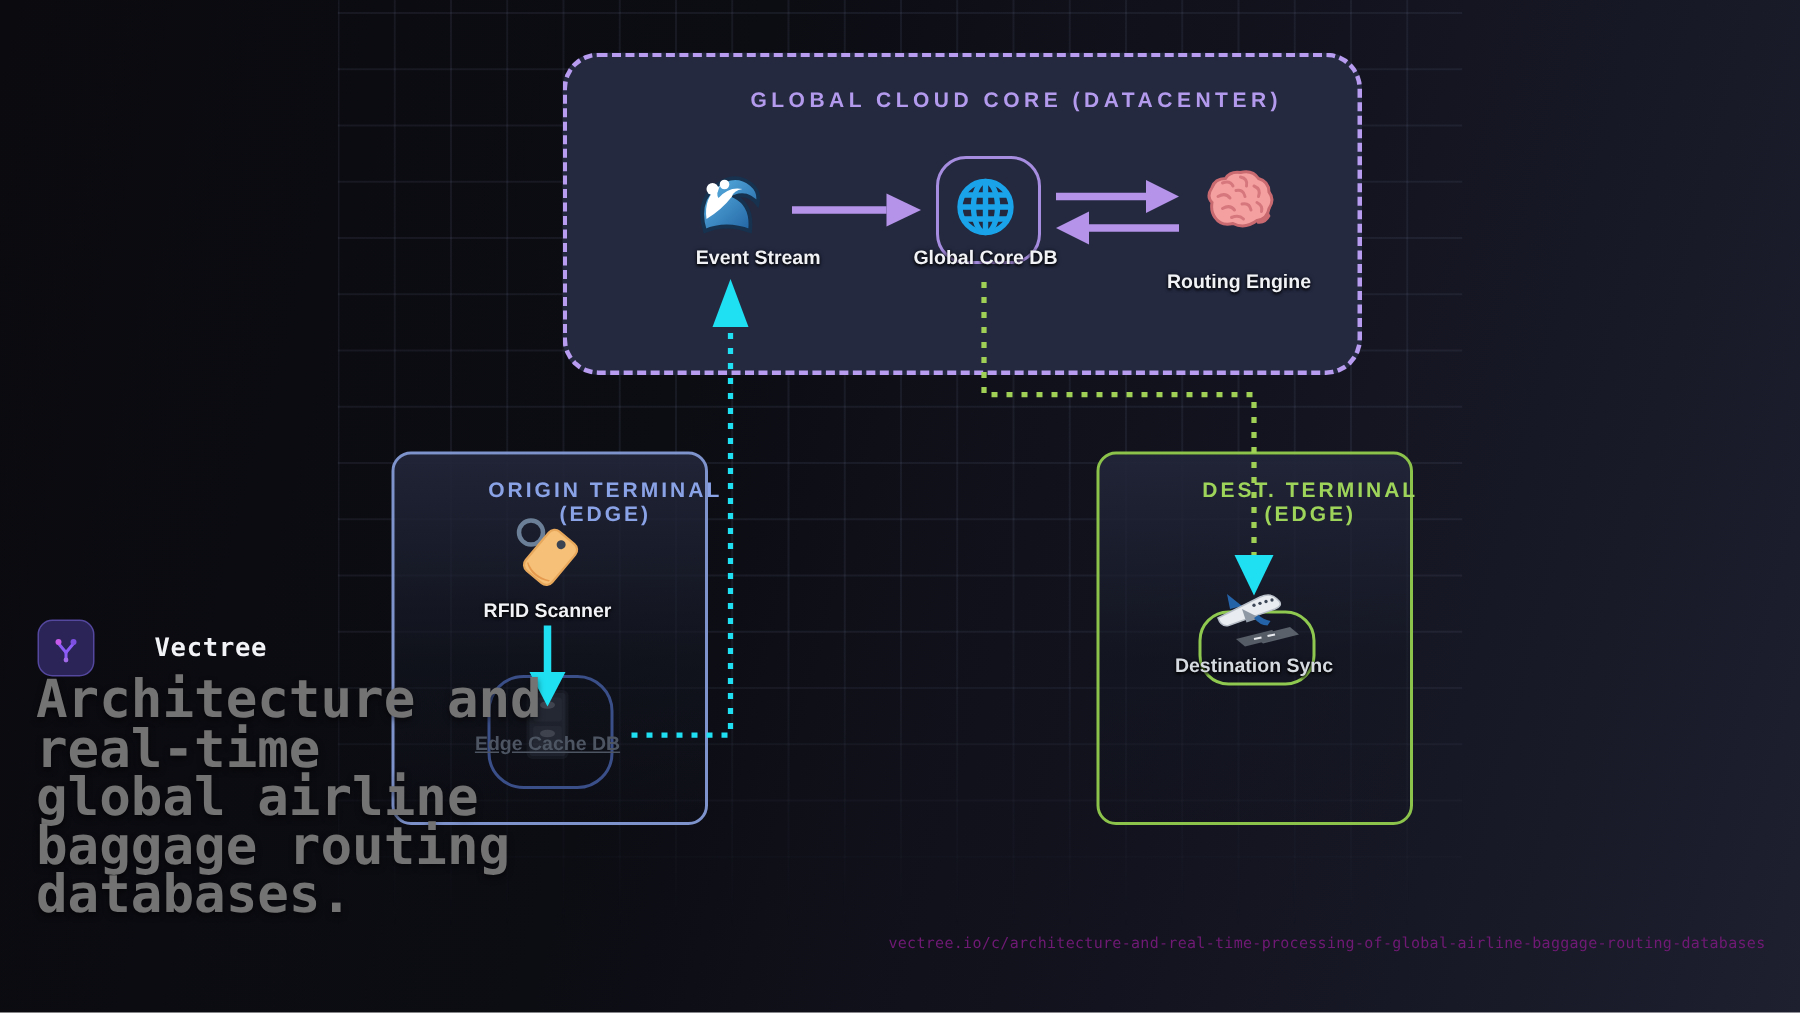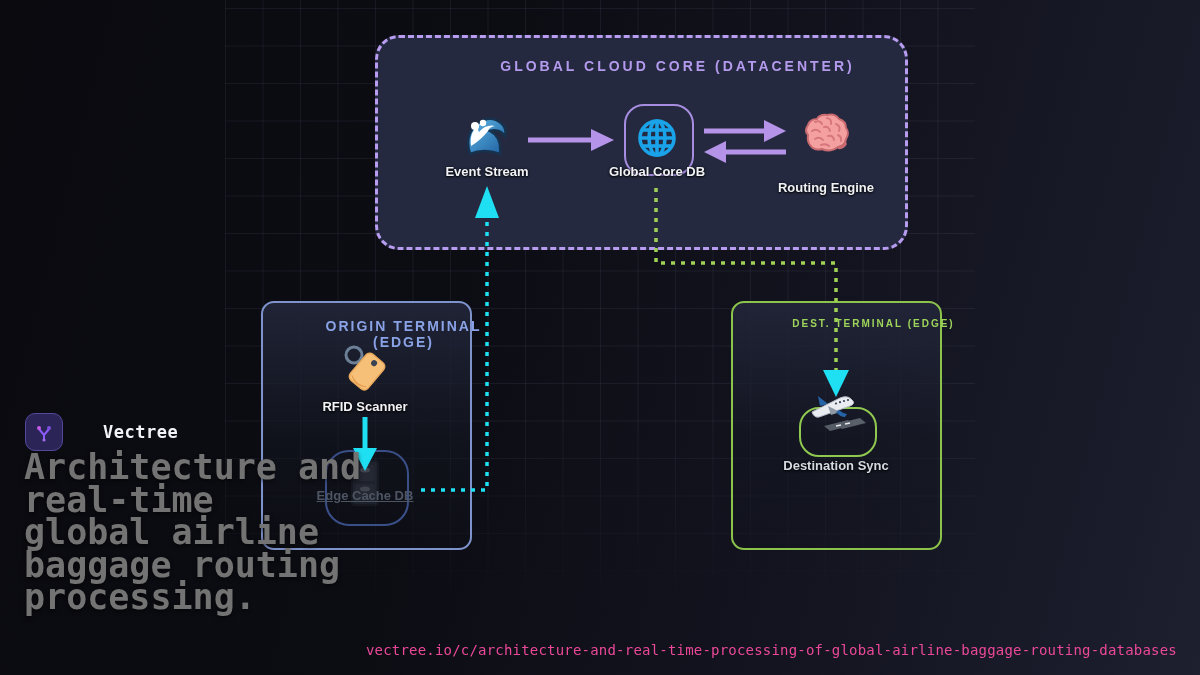--- a/index.html
+++ b/index.html
@@ -30,21 +30,21 @@
     padding-left:39px;
   }
   .cloud-title{left:375px;top:58px;width:527px;color:#b49aec;}
   .edge-box{
     width:207px;height:245px;border-radius:13px;z-index:2;
     background:linear-gradient(180deg,rgba(33,37,56,.95),rgba(20,23,35,.55) 55%,rgba(15,17,26,.12));
   }
   .origin-box{left:261px;top:301px;border:2px solid #7e93cc;}
   .dest-box{left:731px;top:301px;border:2px solid #8cc34b;}
   .origin-title{left:261px;top:318px;width:207px;color:#8aa2e6;font-size:14px;letter-spacing:2px;}
-  .dest-title{left:731px;top:318px;width:207px;color:#9ed45a;font-size:10px;letter-spacing:2px;}
+  .dest-title{left:731px;top:318px;width:207px;color:#9ed45a;font-size:14px;letter-spacing:2px;}
   
   .node-label{
     text-align:center;font-weight:bold;font-size:13px;color:#f0f2f5;z-index:4;
     text-shadow:0 1px 2px rgba(0,0,0,.9),0 0 3px rgba(0,0,0,.7);
   }
   .dim-label{color:#4d5563;text-shadow:none;}
   .sync-label{color:#d5dae0;}
   
   .shell{border-radius:20px;z-index:3;}
   .shell-db{left:624px;top:104px;width:66px;height:68px;border:2.5px solid #a78de0;}
@@ -62,22 +62,22 @@
   .brand{
     left:75px;top:421px;z-index:9;color:#f2f3f6;font-family:"DejaVu Sans Mono",monospace;
     font-weight:bold;font-size:17px;letter-spacing:.5px;line-height:22px;margin-left:28px;
   }
   .headline{
     left:24px;top:451px;width:460px;z-index:8;color:#737373;
     font-family:"DejaVu Sans Mono",monospace;font-weight:bold;font-size:35px;line-height:32.5px;
     text-shadow:0 2px 4px rgba(0,0,0,.55);
   }
   .footer-url{
-    right:23px;top:624px;z-index:5;color:#ec4899;
-    font-family:"DejaVu Sans Mono",monospace;font-size:14px;letter-spacing:.2px;margin-top:18px;
+    right:23px;top:624px;z-index:5;color:#701a75;
+    font-family:"DejaVu Sans Mono",monospace;font-size:10px;letter-spacing:.2px;
   }
 </style>
 </head>
 <body>
 
 <div class="abs grid"></div>
 
 <div class="abs cloud-box"></div>
 <div class="abs cluster-title cloud-title">GLOBAL CLOUD CORE (DATACENTER)</div>
 
@@ -88,21 +88,21 @@
       <stop offset="0" stop-color="#5fb8e8"></stop>
           <stop offset="1" stop-color="#1d5e9e"></stop>
     </linearGradient>
       </defs>
     <path d="M8 41 Q2 22 15 11 Q28 1 39 10 Q45 15 43 23 Q37 15 28 18 Q40 24 38 41 Q22 35 8 41 Z" fill="url(#wv)" stroke="#16324e" stroke-width="2.5"></path>
     <path d="M9 33 Q7 18 18 11 Q15 16 17 19 Q24 11 33 13 Q27 14 26 18 Q19 27 9 33 Z" fill="#ffffff"></path>
     <circle cx="13" cy="13" r="4" fill="#ffffff"></circle>
     <circle cx="21" cy="10" r="3.2" fill="#ffffff"></circle>
   </svg>
 </div>
-<div class="abs node-label" style="left:427px;top:164px;width:120px;">Event Stream</div>
+<div class="abs node-label" style="left:427px;top:164px;width:120px;text-align:right;">Event Stream</div>
 
 <div class="abs shell shell-db"></div>
 <div class="abs icon" style="left:633px;top:114px;">
   <svg width="48" height="48" viewBox="0 0 48 48" fill="none" stroke="#1aa3e8" stroke-width="3.6">
     <circle cx="24" cy="24" r="17"></circle>
     <ellipse cx="24" cy="24" rx="8" ry="17"></ellipse>
     <line x1="24" y1="7" x2="24" y2="41"></line>
     <line x1="8.5" y1="16" x2="39.5" y2="16"></line>
     <line x1="7" y1="24" x2="41" y2="24"></line>
     <line x1="8.5" y1="32" x2="39.5" y2="32"></line>
@@ -174,21 +174,21 @@
     <path d="M22 18 L34 24 L25 27 Z" fill="#8f99a6"></path>
     <path d="M30 24 q4 5 9 5 l2 -3 q-5 -1 -8 -4 Z" fill="#2563a8"></path>
     <g fill="#3c4656">
       <circle cx="30" cy="15.5" r="1.1"></circle>
         <circle cx="34" cy="14.2" r="1.1"></circle>
         <circle cx="38" cy="13" r="1.1"></circle>
         <circle cx="42" cy="12" r="1.1"></circle>
     </g>
   </svg>
 </div>
-<div class="abs node-label sync-label" style="left:775px;top:436px;width:122px;margin-top:22px;">Destination Sync</div>
+<div class="abs node-label sync-label" style="left:775px;top:436px;width:122px;">Destination Sync</div>
 
 <svg id="overlay" class="abs">
 
   <g stroke="#b593e9" stroke-width="5" fill="#b593e9">
     <line x1="528" y1="140" x2="591" y2="140"></line>
     <polygon points="591,129 614,140 591,151" stroke="none"></polygon>
     <line x1="704" y1="131" x2="764" y2="131"></line>
     <polygon points="764,120 786,131 764,142" stroke="none"></polygon>
     <line x1="786" y1="152" x2="726" y2="152"></line>
     <polygon points="726,141 704,152 726,163" stroke="none"></polygon>
@@ -222,16 +222,16 @@
     <circle cx="12" cy="20" r="1.6" fill="#a06ae8"></circle>
   </svg>
 </div>
 <div class="abs brand">Vectree</div>
 
 <div class="abs headline">
     <div>Architecture and</div>
     <div>real-time</div>
     <div>global airline</div>
     <div>baggage routing</div>
-    <div>processing.</div>
+    <div>databases.</div>
   </div>
 
 <div class="abs footer-url">vectree.io/c/architecture-and-real-time-processing-of-global-airline-baggage-routing-databases</div>
 
 </body></html>

